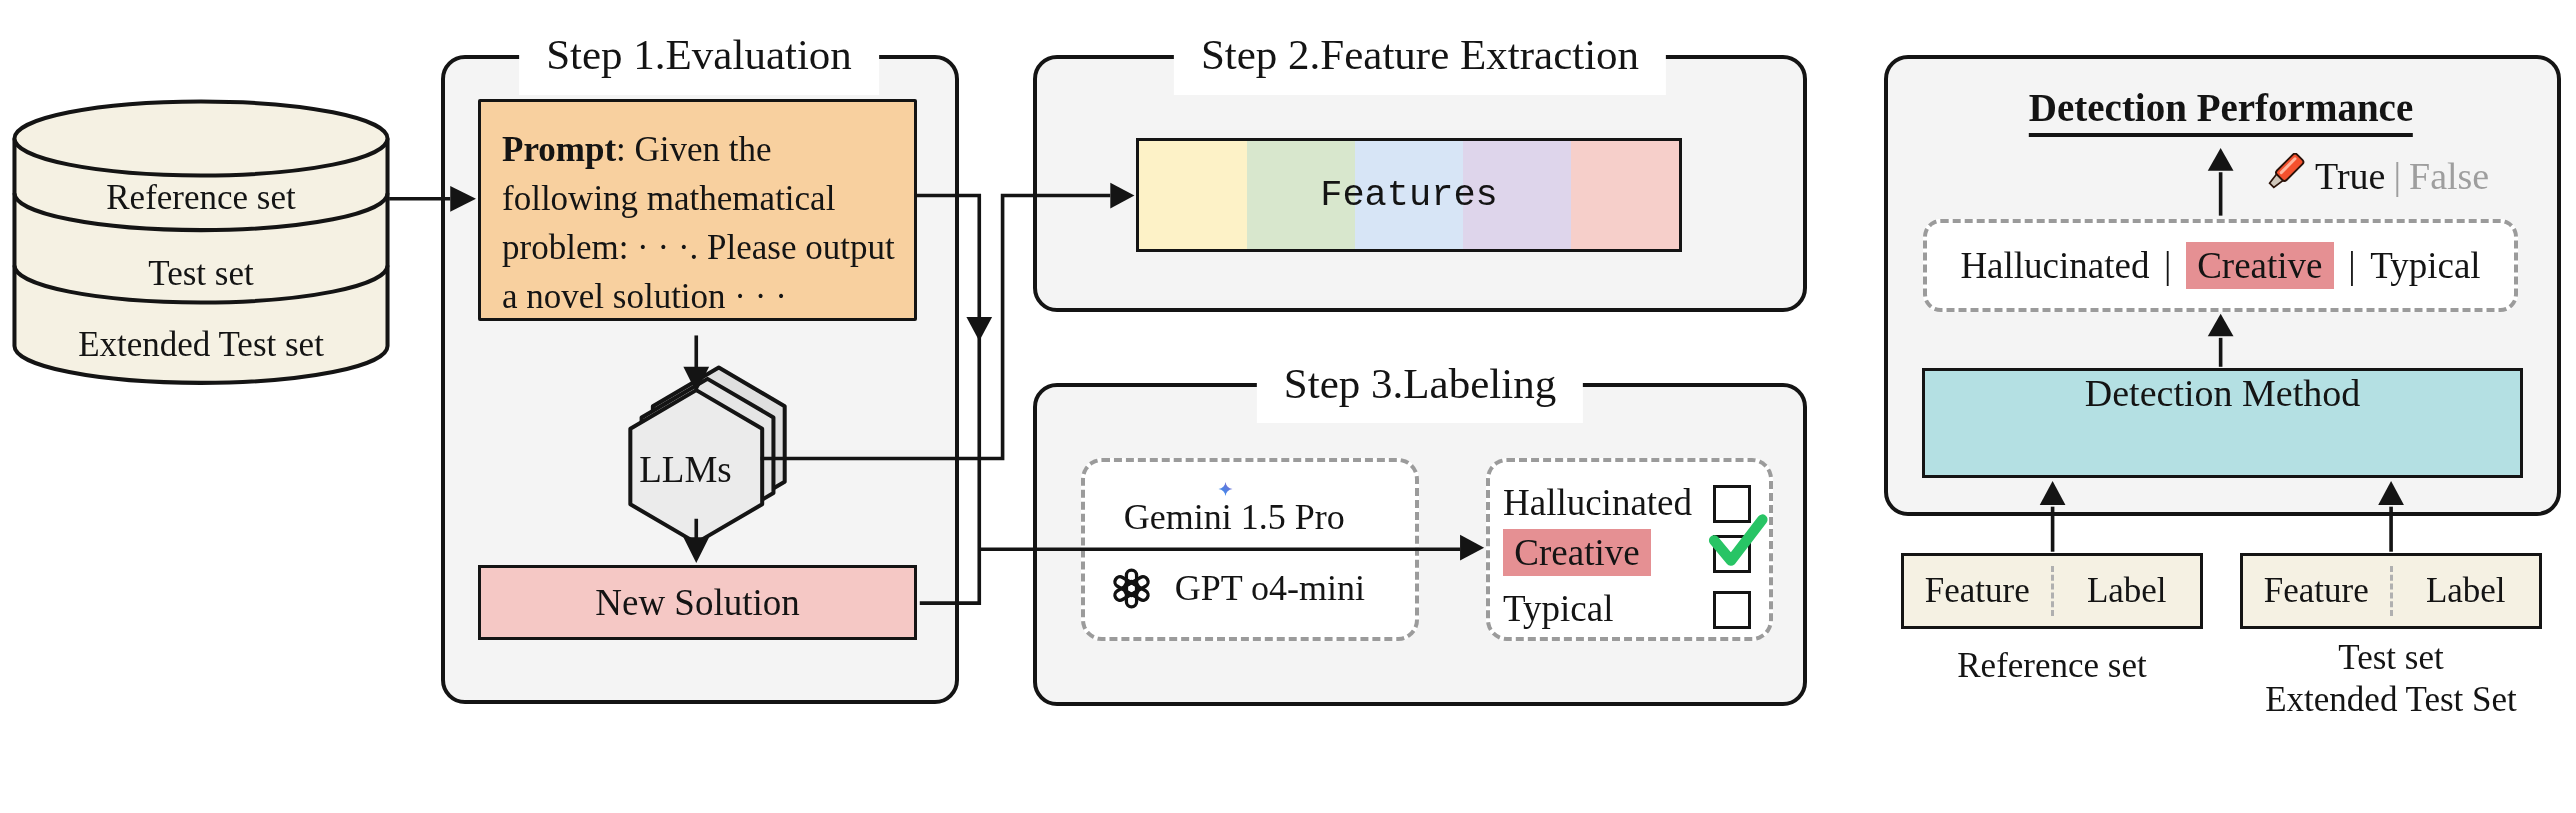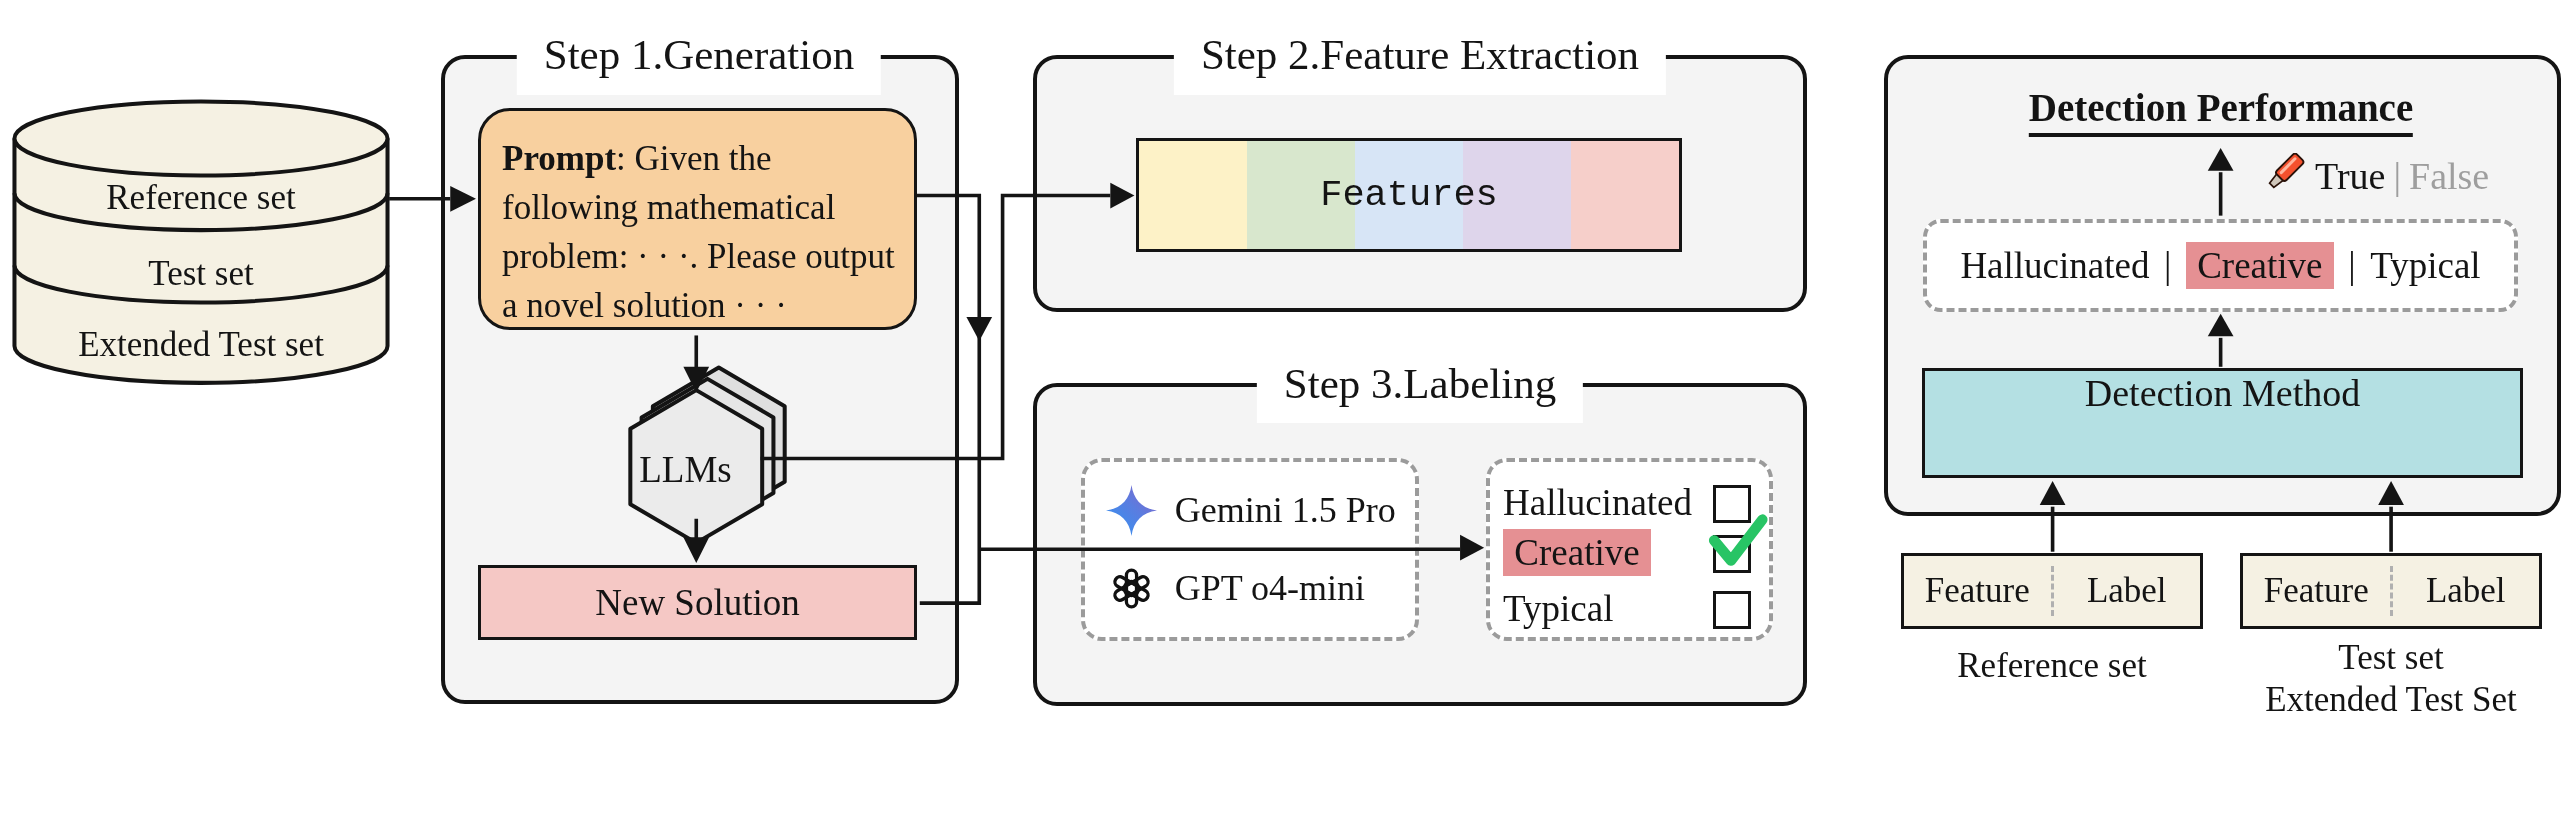--- a/index.html
+++ b/index.html
@@ -9,21 +9,21 @@
   #layer-under{z-index:2;}
   #layer-over{z-index:4;}
 
   .step-box{position:absolute;background:#f4f4f4;border:4px solid #141414;border-radius:24px;z-index:1;box-sizing:border-box;}
   .chip{position:absolute;transform:translateX(-50%);background:#ffffff;padding:0 27px;height:80px;display:flex;align-items:center;z-index:5;font-size:43px;white-space:nowrap;}
   .chip b{font-weight:400;}
 
   .inner{position:absolute;z-index:3;box-sizing:border-box;}
 
   
-  .prompt-box{left:478px;top:108px;width:439px;height:222px;background:var(--prompt_bg,#f8d09f);border:3.2px solid #141414;border-radius:32px;padding:22.5px 17.7px 0 21px;font-size:35px;line-height:49px;white-space:nowrap;}
+  .prompt-box{left:478px;top:99px;width:439px;height:222px;background:var(--prompt_bg,#f8d09f);border:3.2px solid #141414;border-radius:2px;padding:22.5px 17.7px 0 21px;font-size:35px;line-height:49px;white-space:nowrap;}
   .llms-label{left:632px;top:448px;width:107px;text-align:center;font-size:37px;}
   .new-solution{left:478px;top:565px;width:439px;height:75px;background:var(--new_solution_bg,#f5c8c5);border:3.2px solid #141414;display:flex;align-items:center;justify-content:center;font-size:37px;}
 
   
   .features-bar{left:1136px;top:138px;width:546px;height:114px;border:3.2px solid #141414;display:flex;font-family:Liberation Mono, monospace;}
   .feature-segment{flex:1 1 0;}
   .features-label{position:absolute;left:0;top:0;width:100%;height:100%;display:flex;align-items:center;justify-content:center;font-size:37px;}
 
   .dashed-box{position:absolute;z-index:3;background:#fff;border:4px dashed var(--dashed_gray,#9b9b9b);border-radius:21px;box-sizing:border-box;}
   .judge-row{position:absolute;left:21px;display:flex;align-items:center;height:56px;}
@@ -64,21 +64,21 @@
     </g>
   </svg>
 
   <div class="step-box" style="left:441px;top:55px;width:518px;height:649px;"></div>
   <div class="step-box" style="left:1033px;top:55px;width:774px;height:257px;"></div>
   <div class="step-box" style="left:1033px;top:383px;width:774px;height:323px;"></div>
   <div class="step-box" style="left:1884px;top:55px;width:677px;height:461px;"></div>
 
   <div class="chip" style="left:699px;top:14.5px;">
     <b>Step 1.</b>
-      <span> Generation</span>
+      <span> Evaluation</span>
   </div>
   <div class="chip" style="left:1420px;top:14.5px;">
     <b>Step 2.</b>
       <span> Feature Extraction</span>
   </div>
   <div class="chip" style="left:1420px;top:343px;">
     <b>Step 3.</b>
       <span> Labeling</span>
   </div>
 
@@ -100,21 +100,21 @@
   <div class="inner features-bar">
     <div class="feature-segment" style="background: rgb(253, 242, 199);"></div>
     <div class="feature-segment" style="background: rgb(216, 231, 205);"></div>
     <div class="feature-segment" style="background: rgb(215, 229, 246);"></div>
     <div class="feature-segment" style="background: rgb(222, 213, 235);"></div>
     <div class="feature-segment" style="background: rgb(246, 207, 202);"></div>
     <div class="features-label">Features</div>
   </div>
 
   <div class="dashed-box" style="left:1081px;top:458px;width:338px;height:183px;">
-    <div class="judge-row" style="top:20px;">
+    <div class="judge-row" style="top:20px;flex-direction:column;">
       <svg width="51" height="51" viewBox="0 0 100 100">
         <defs>
           <linearGradient id="gemgrad" x1="0%" y1="100%" x2="100%" y2="0%">
             <stop offset="0%" stop-color="#2e96f5"></stop>
             <stop offset="55%" stop-color="#5a7de0"></stop>
             <stop offset="100%" stop-color="#8a63c6"></stop>
           </linearGradient>
         </defs>
         <path d="M50,0 C54,29 71,46 100,50 C71,54 54,71 50,100 C46,71 29,54 0,50 C29,46 46,29 50,0 Z" fill="url(#gemgrad)"></path>
       </svg>

